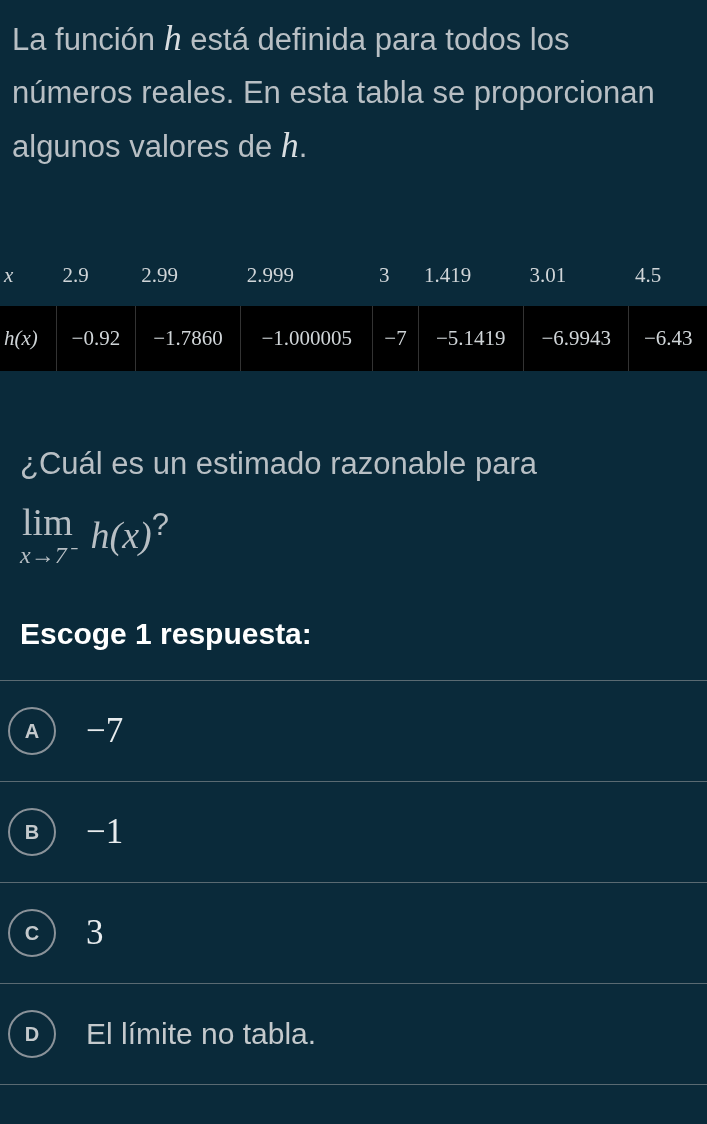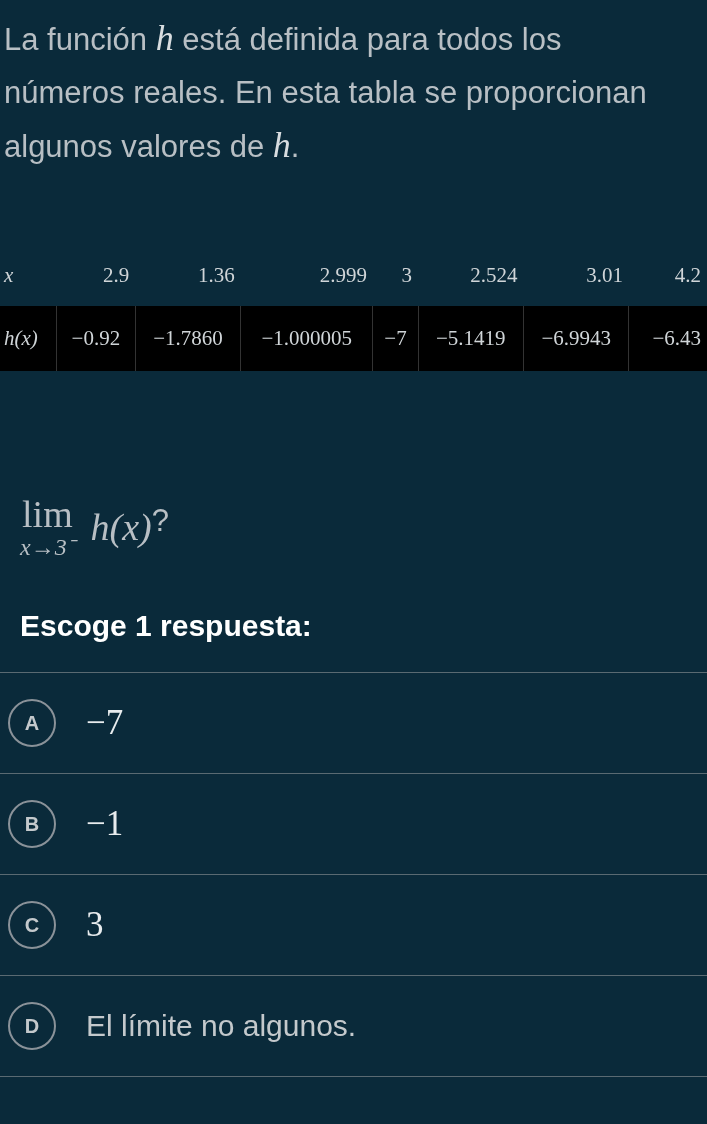--- a/index.html
+++ b/index.html
@@ -9,81 +9,80 @@
   }
   body {
     width: 707px;
     height: 1124px;
     background: #0a2a3a;
     color: #c4c9cc;
     font-family: -apple-system, BlinkMacSystemFont, "Segoe UI", Arial, sans-serif;
     overflow: hidden;
   }
   .problem-text {
-    padding: 10px 20px 30px 4px;
+    padding: 10px 20px 30px 12px;
     font-size: 31px;
     line-height: 1.6;
     color: #b8bfc4;
   }
   .math-h {
     font-family: "Times New Roman", serif;
     font-style: italic;
     font-size: 36px;
     color: #d8dde0;
   }
   .table-wrapper {
     margin-top: 40px;
     width: 100%;
   }
   table {
     width: 100%;
     border-collapse: collapse;
   }
   .row-x td, .row-x th {
     background: #0a2a3a;
-    text-align: right;
+    text-align: left;
     padding: 18px 6px;
     font-family: "Times New Roman", serif;
     font-size: 21px;
     color: #d0d5d8;
     font-weight: normal;
   }
   .row-hx td, .row-hx th {
     background: #000000;
     text-align: center;
     padding: 20px 6px;
     font-family: "Times New Roman", serif;
     font-size: 21px;
     color: #d0d5d8;
     border-right: 1px solid #333;
     font-weight: normal;
   }
   .row-hx td:last-child {
     border-right: none;
-    text-align: right;
   }
   .row-label {
     font-style: italic;
     text-align: left !important;
     padding-left: 4px !important;
     font-size: 21px;
   }
   .question-text {
     padding: 70px 20px 0 20px;
     font-size: 31px;
     line-height: 1.5;
     color: #b8bfc4;
   }
   .limit-expr {
     font-family: "Times New Roman", serif;
     font-style: normal;
     display: inline-block;
     vertical-align: middle;
     line-height: 1;
-    margin-top: 8px;
+    margin-top: 16px;
   }
   .limit-top {
     display: block;
     font-size: 38px;
   }
   .limit-bottom {
     display: block;
     font-size: 24px;
     font-style: italic;
     margin-top: 2px;
@@ -144,47 +143,47 @@
 <div class="problem-text">
   <span>La función </span><span class="math-h">h</span><span> está definida para todos los números reales. En esta tabla se proporcionan algunos valores de </span><span class="math-h">h</span><span>.</span>
 </div>
 
 <div class="table-wrapper">
   <table>
     <tbody>
         <tr class="row-x">
       <th class="row-label"><span>x</span></th>
       <td>2.9</td>
-      <td>1.36</td>
+      <td>2.99</td>
       <td>2.999</td>
       <td>3</td>
-      <td>2.524</td>
+      <td>1.419</td>
       <td>3.01</td>
-      <td>4.2</td>
+      <td>4.5</td>
     </tr>
     <tr class="row-hx">
       <th class="row-label"><span>h(x)</span></th>
       <td>−0.92</td>
       <td>−1.7860</td>
       <td>−1.000005</td>
       <td>−7</td>
       <td>−5.1419</td>
       <td>−6.9943</td>
       <td>−6.43</td>
     </tr>
   </tbody>
     </table>
 </div>
 
 <div class="question-text">
-  <br>
+  <span>¿Cuál es un estimado razonable para</span><br>
   <span class="limit-expr">
     <span style="display:inline-block; text-align:center; vertical-align:middle;">
       <span class="limit-top">lim</span>
-      <span class="limit-bottom">x→3⁻</span>
+      <span class="limit-bottom">x→7⁻</span>
     </span>
     <span class="fn-hx" style="vertical-align:middle; margin-left:8px;">h(x)</span>
   </span><span style="font-size:31px; font-weight:400;">?</span>
 </div>
 
 <div class="choose-text">Escoge 1 respuesta:</div>
 
 <div class="answers">
   <div class="answer-option">
     <div class="option-circle">
@@ -201,15 +200,15 @@
   <div class="answer-option">
     <div class="option-circle">
       <span>C</span>
     </div>
     <div class="option-text">3</div>
   </div>
   <div class="answer-option">
     <div class="option-circle">
       <span>D</span>
     </div>
-    <div class="option-text plain">El límite no algunos.</div>
+    <div class="option-text plain">El límite no tabla.</div>
   </div>
 </div>
 
 </body></html>

